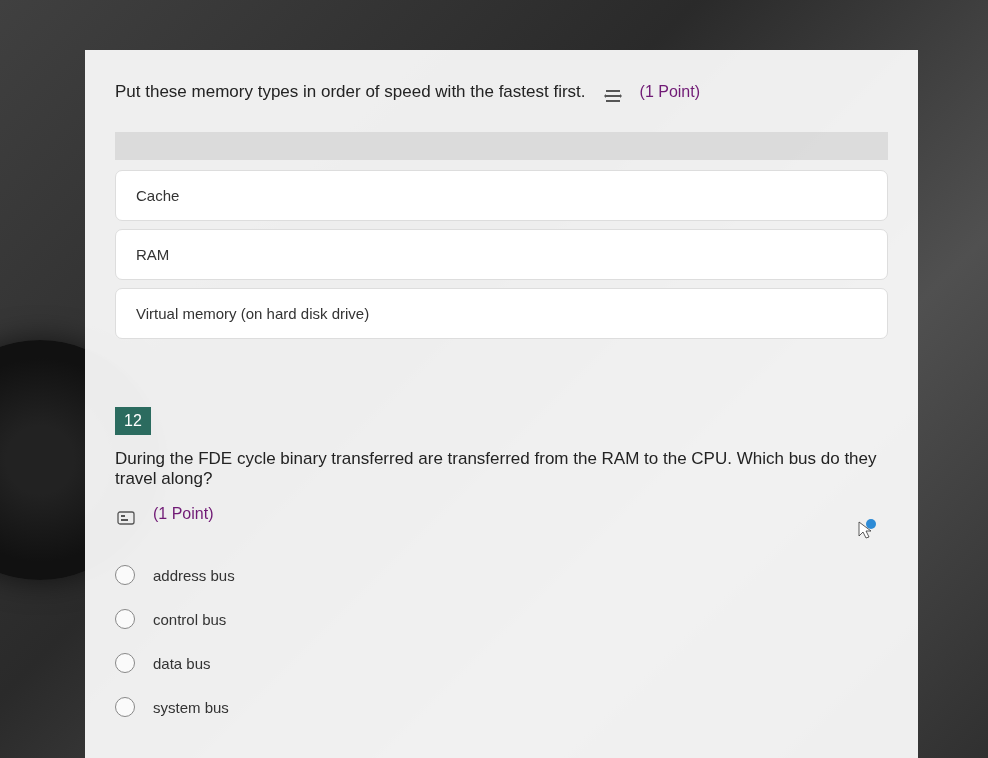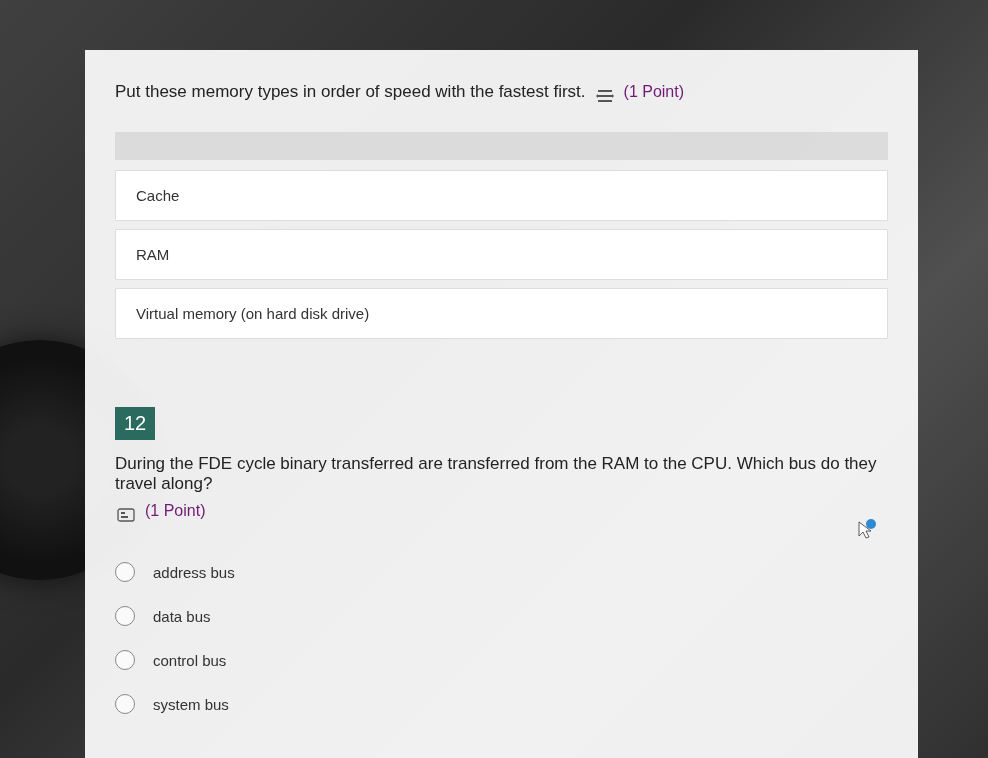--- a/index.html
+++ b/index.html
@@ -42,21 +42,21 @@
     .question-block {
       margin-bottom: 68px;
     }
     .question-text {
       font-size: 17px;
       color: #232323;
       margin-bottom: 30px;
       display: flex;
       align-items: center;
       flex-wrap: wrap;
-      gap: 8px;
+      gap: 16px;
     }
     .points {
       color: #701a75;
       font-size: 16px;
     }
     .sort-icon {
       display: inline-block;
       width: 18px;
       height: 14px;
       position: relative;
@@ -68,33 +68,33 @@
       vertical-align: middle;
     }
     .placeholder-slot {
       background: rgba(200,200,200,0.5);
       height: 28px;
       margin: 0 0 10px 0;
     }
     .rank-item {
       background: rgba(255,255,255,0.95);
       border: 1px solid #ddd;
-      border-radius: 1px;
+      border-radius: 7px;
       padding: 16px 20px;
       margin-bottom: 8px;
       font-size: 15px;
       color: #333;
       cursor: grab;
     }
     .q-number {
       display: inline-block;
       background: #2b6b5f;
       color: #fff;
       padding: 5px 9px;
-      font-size: 20px;
+      font-size: 16px;
       font-weight: 500;
       margin-bottom: 14px;
     }
     .radio-group {
       margin-top: 30px;
     }
     .radio-option {
       display: flex;
       align-items: center;
       gap: 18px;
@@ -167,25 +167,25 @@
       <span class="points">(1 Point)</span>
     </div>
 
     <div class="radio-group">
       <label class="radio-option">
         <span class="radio-circle"></span>
         <span>address bus</span>
       </label>
       <label class="radio-option">
         <span class="radio-circle"></span>
-        <span>data bus</span>
+        <span>control bus</span>
       </label>
       <label class="radio-option">
         <span class="radio-circle"></span>
-        <span>control bus</span>
+        <span>data bus</span>
       </label>
       <label class="radio-option">
         <span class="radio-circle"></span>
         <span>system bus</span>
       </label>
     </div>
   </div>
 </div>
 
 <div class="cursor-img">

